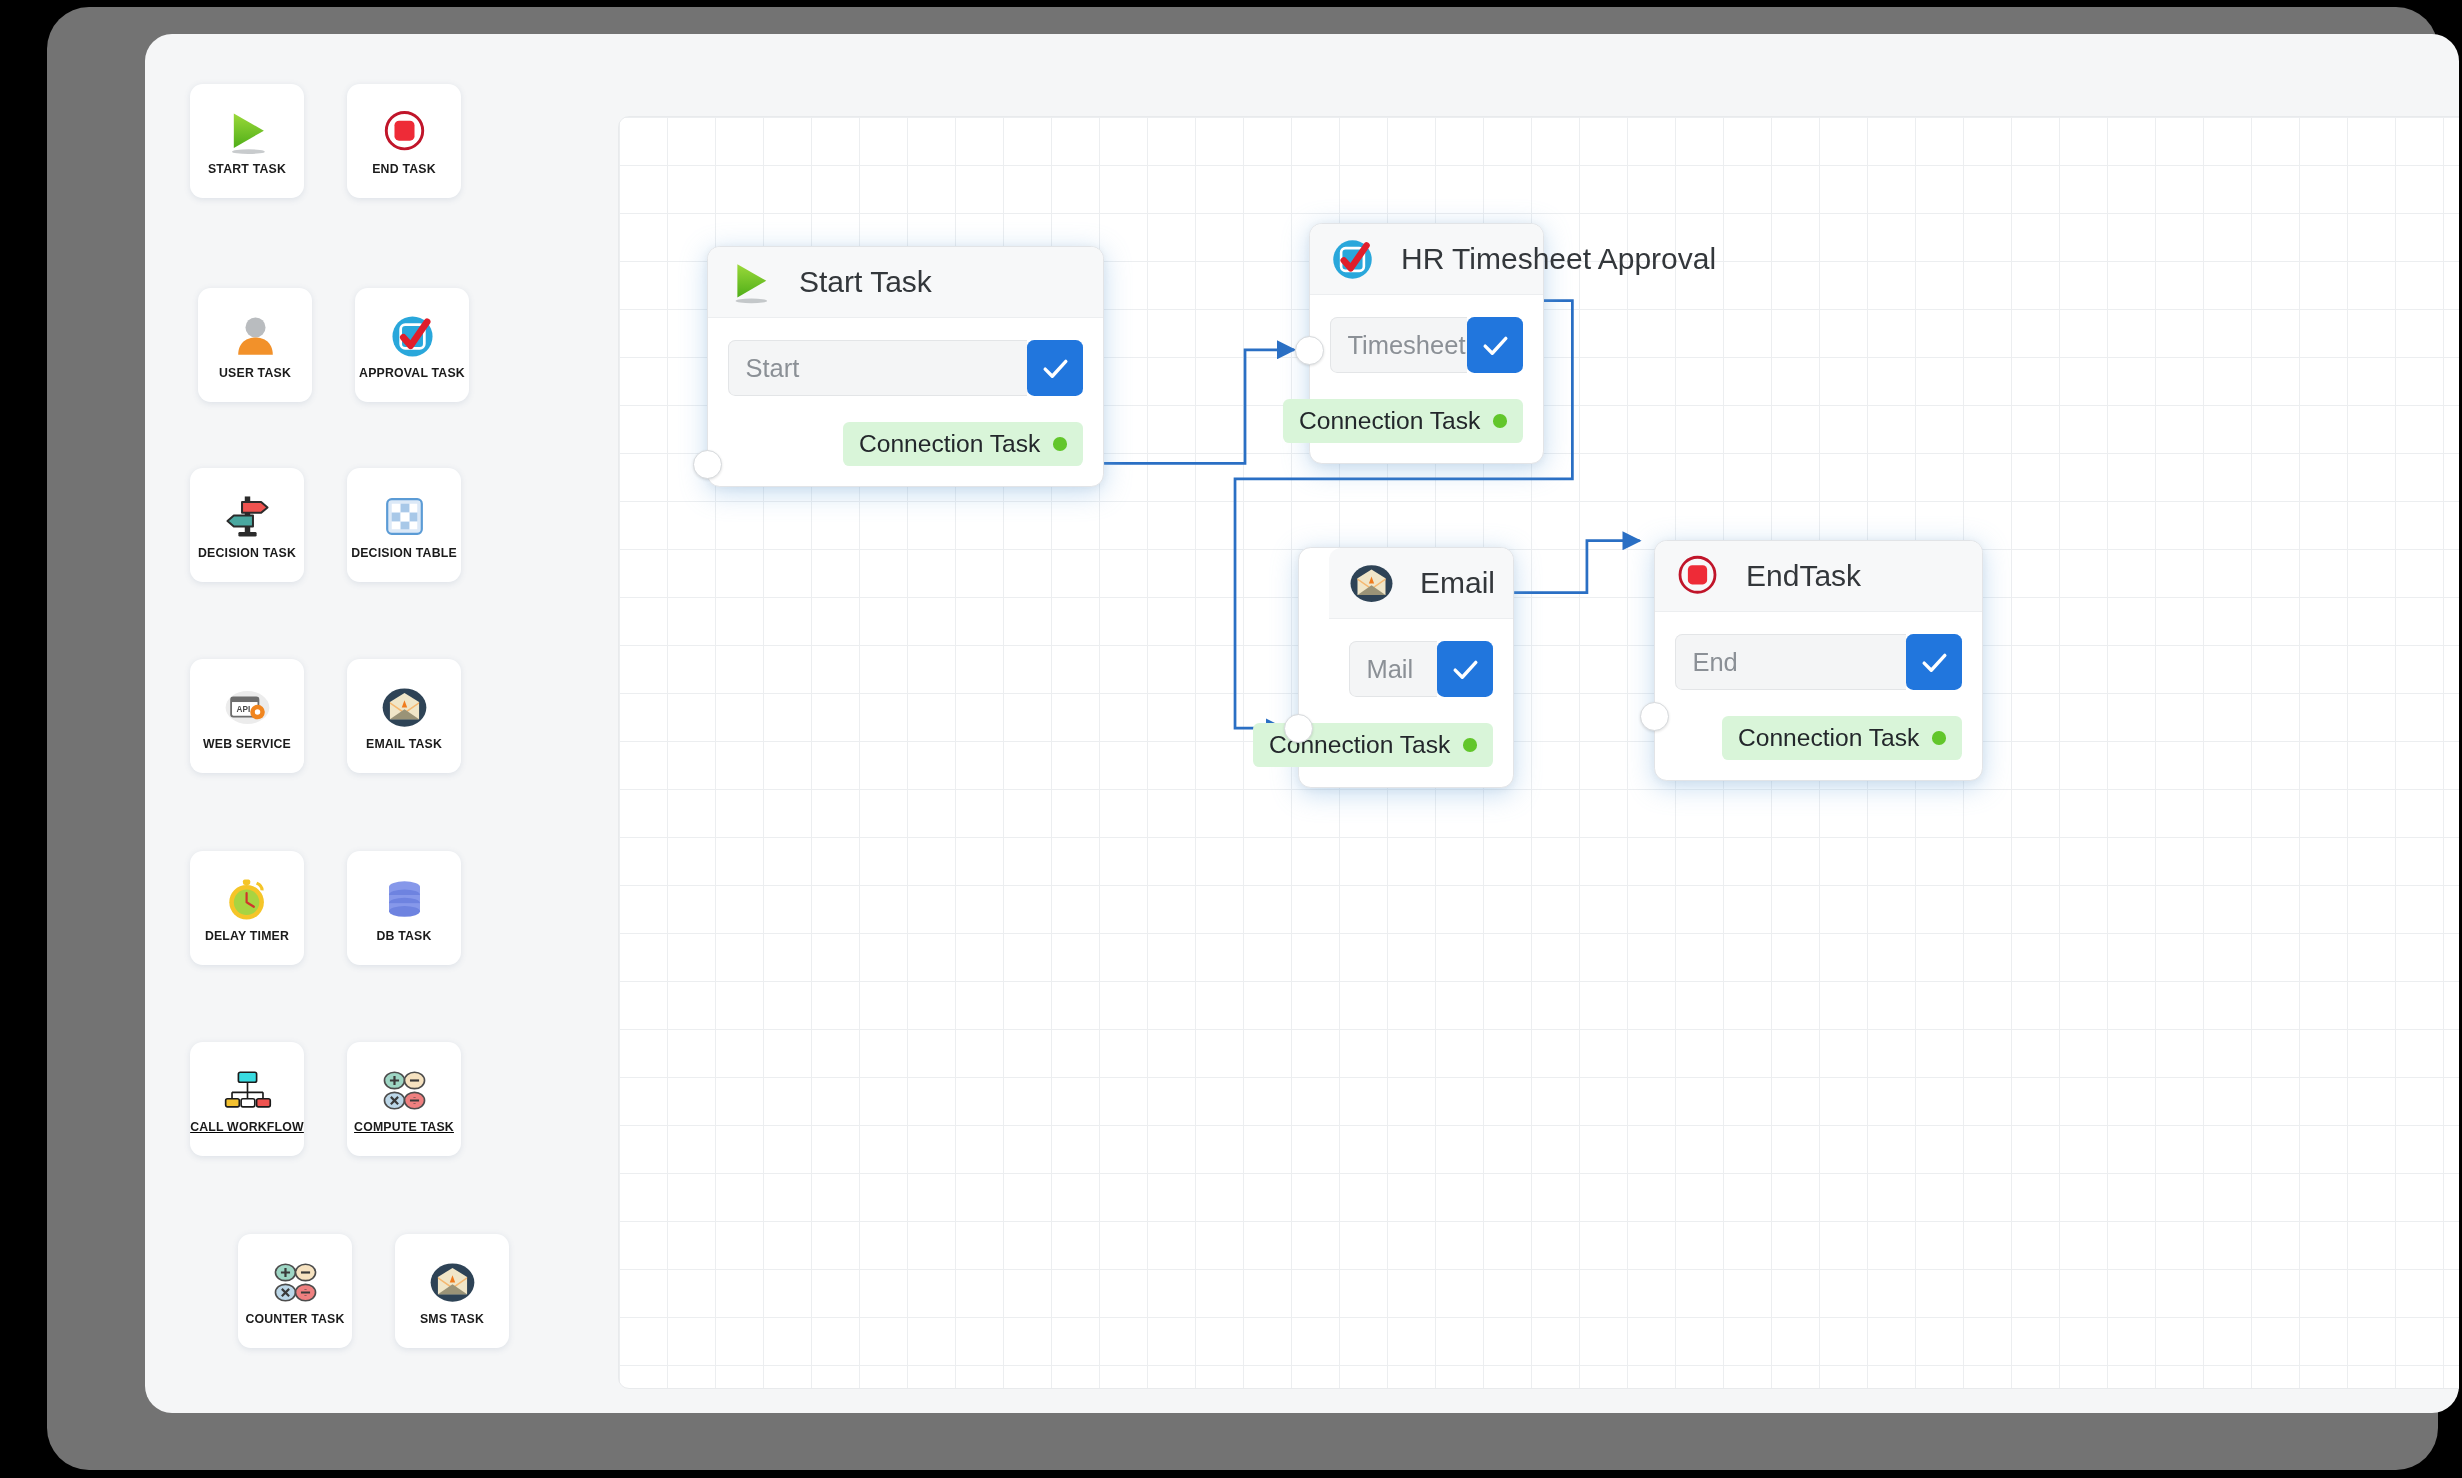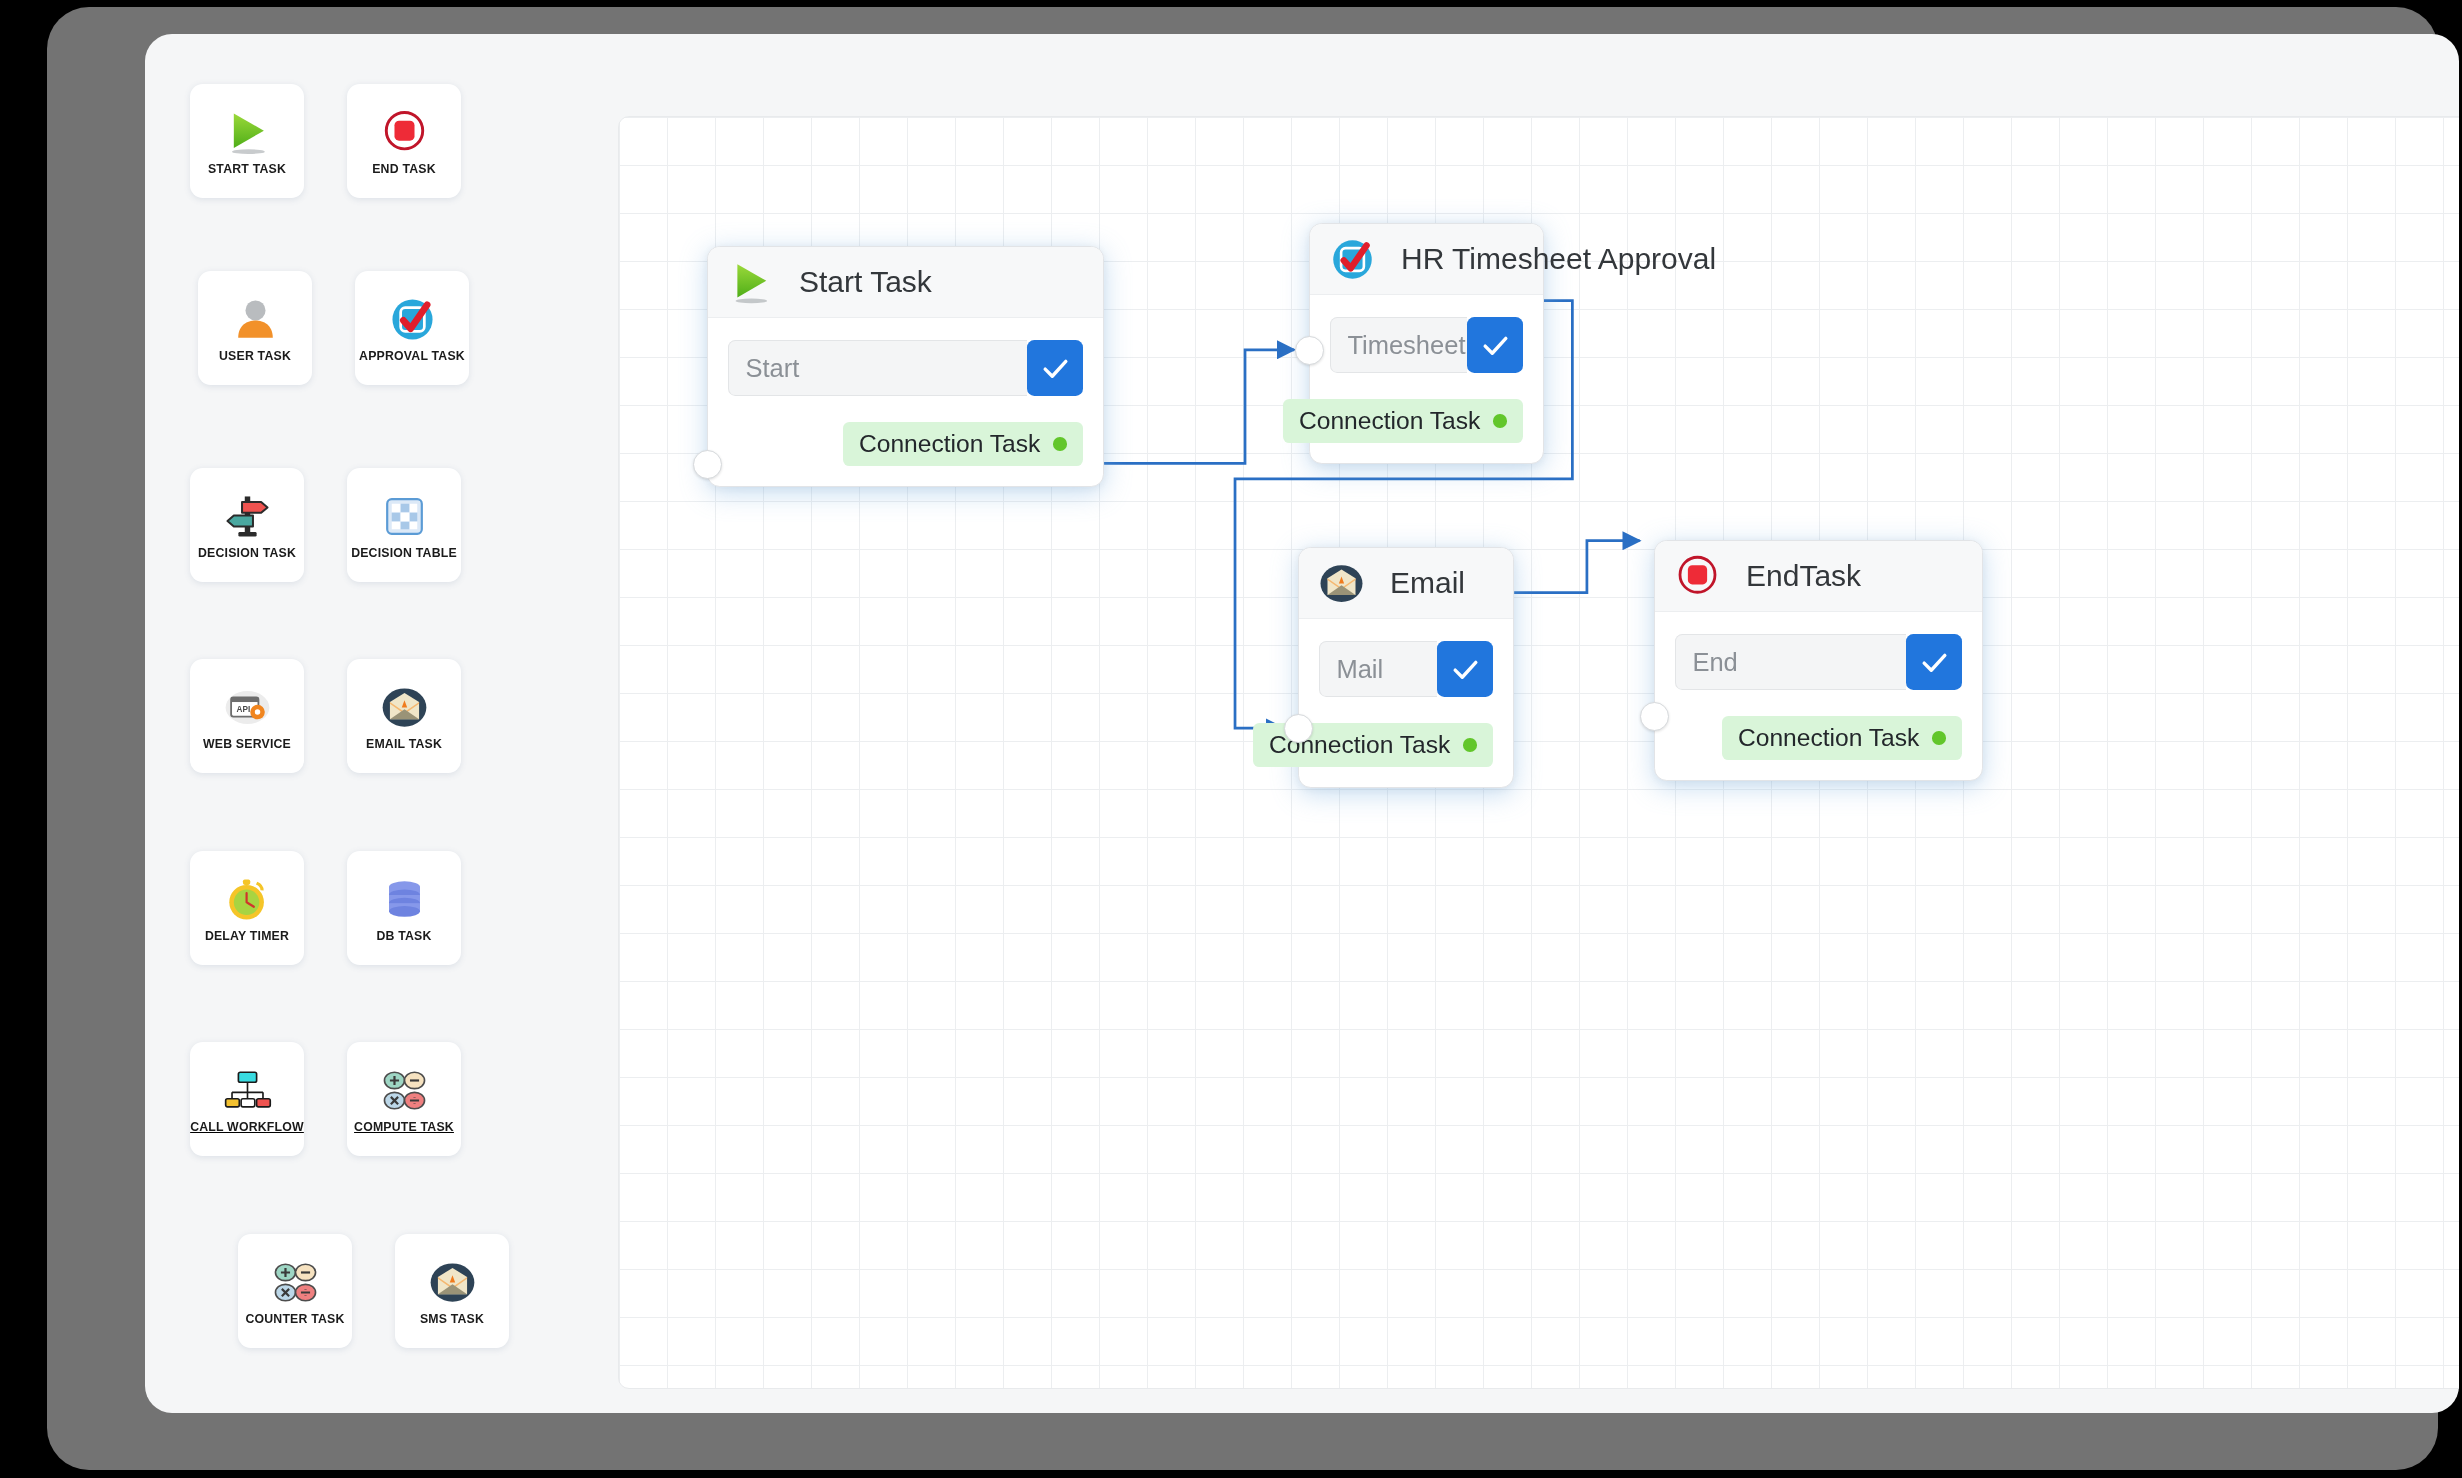--- a/index.html
+++ b/index.html
@@ -184,21 +184,21 @@
         </div>
         <div class="palette-item">
           <svg class="ic" viewBox="0 0 56 56">
             <circle cx="28" cy="26" r="20" fill="none" stroke="#c0152a" stroke-width="3.2"></circle>
             <rect x="17" y="15" width="22" height="22" rx="5" fill="#ee2b37"></rect>
           </svg>
           <span class="lbl">END TASK</span>
         </div>
       </div>
 
-      <div class="palette-row" style="left:0; top:187px;padding-left:8px;">
+      <div class="palette-row" style="left:0; top:204px;padding-left:8px;">
         <div class="palette-item">
           <svg class="ic" viewBox="0 0 56 56">
             <circle cx="28" cy="18" r="11" fill="#b9bcbf"></circle>
             <path d="M9 48 C9 34 19 29 28 29 C37 29 47 34 47 48 Z" fill="#f2912a"></path>
           </svg>
           <span class="lbl">USER TASK</span>
         </div>
         <div class="palette-item">
           <svg class="ic" viewBox="0 0 56 56">
             <circle cx="28" cy="28" r="22" fill="#29a7db"></circle>
@@ -409,21 +409,21 @@
           <div class="conn-row">
             <div class="conn-pill">
               <span>Connection Task</span>
               <span class="conn-dot"></span>
             </div>
           </div>
         </div>
         <div class="port" style="left:-14.6px; top:112px;"></div>
       </div>
 
-      <div class="node" style="left:679px; top:430px; width:216px;">
+      <div class="node" style="left:679px; top:430px; width:216px;padding-left:30px;">
         <div class="node-head">
           <svg class="hic" viewBox="0 0 56 56">
             <ellipse cx="28" cy="28" rx="24" ry="21" fill="#2e4356"></ellipse>
             <path d="M12 22 L28 12 L44 22 L44 41 L12 41 Z" fill="#f0e6c8"></path>
             <path d="M12 22 L28 33 L44 22 L44 24 L28 35 L12 24 Z" fill="#f5b870"></path>
             <path d="M12 41 L28 30 L44 41 Z" fill="#9a9377"></path>
             <path d="M28 20 L31 28 L25 28 Z" fill="#f07c1e"></path>
           </svg>
           <span class="node-title">Email</span>
         </div>

